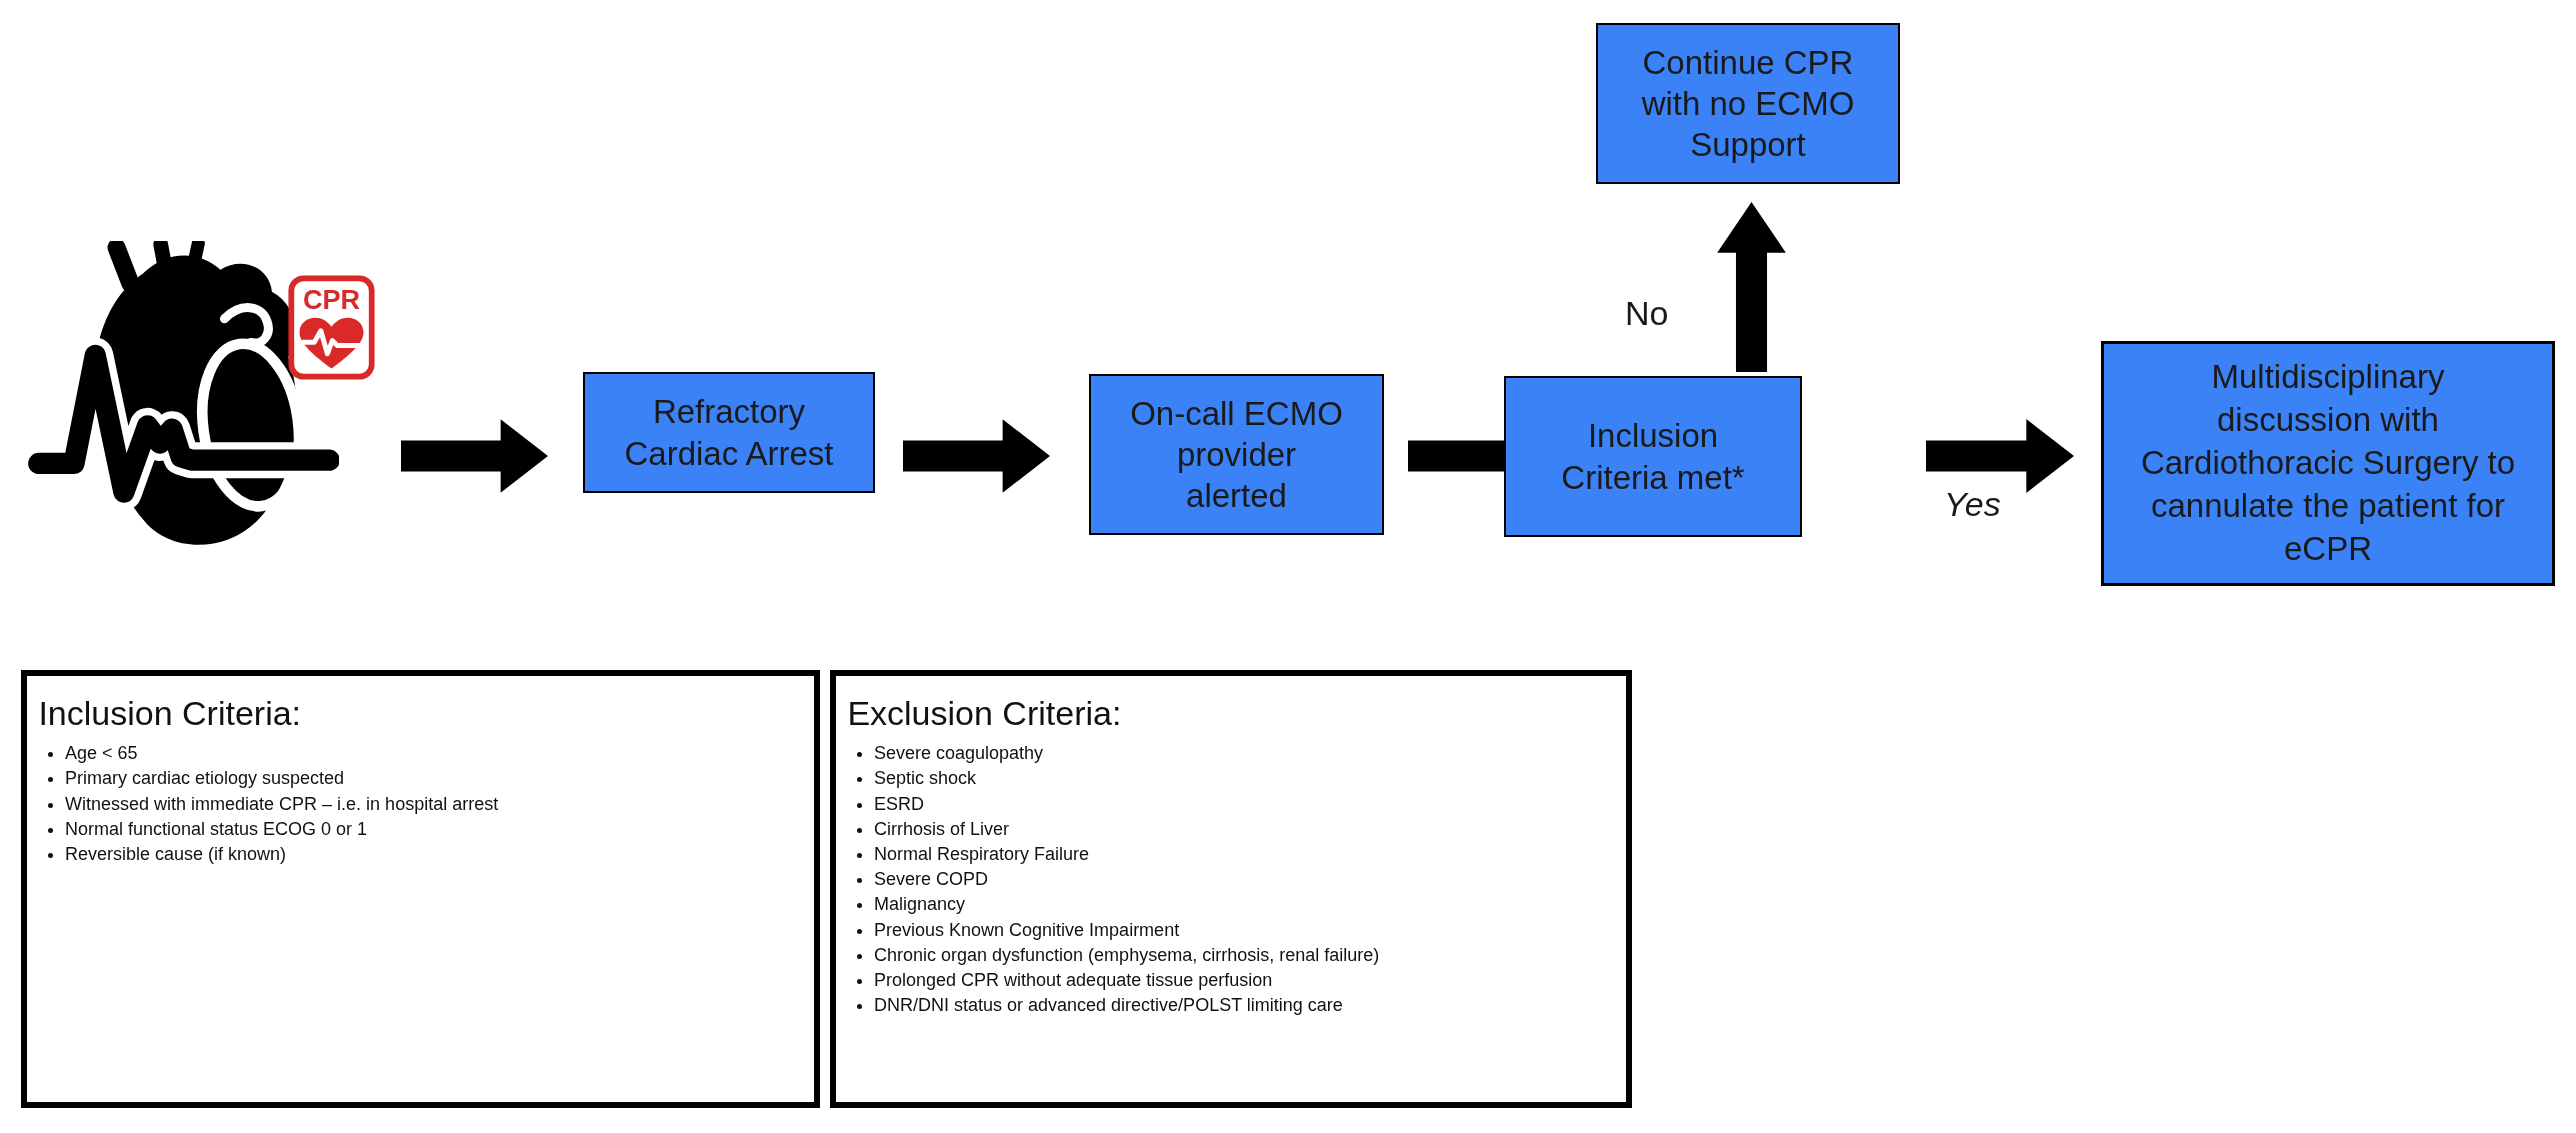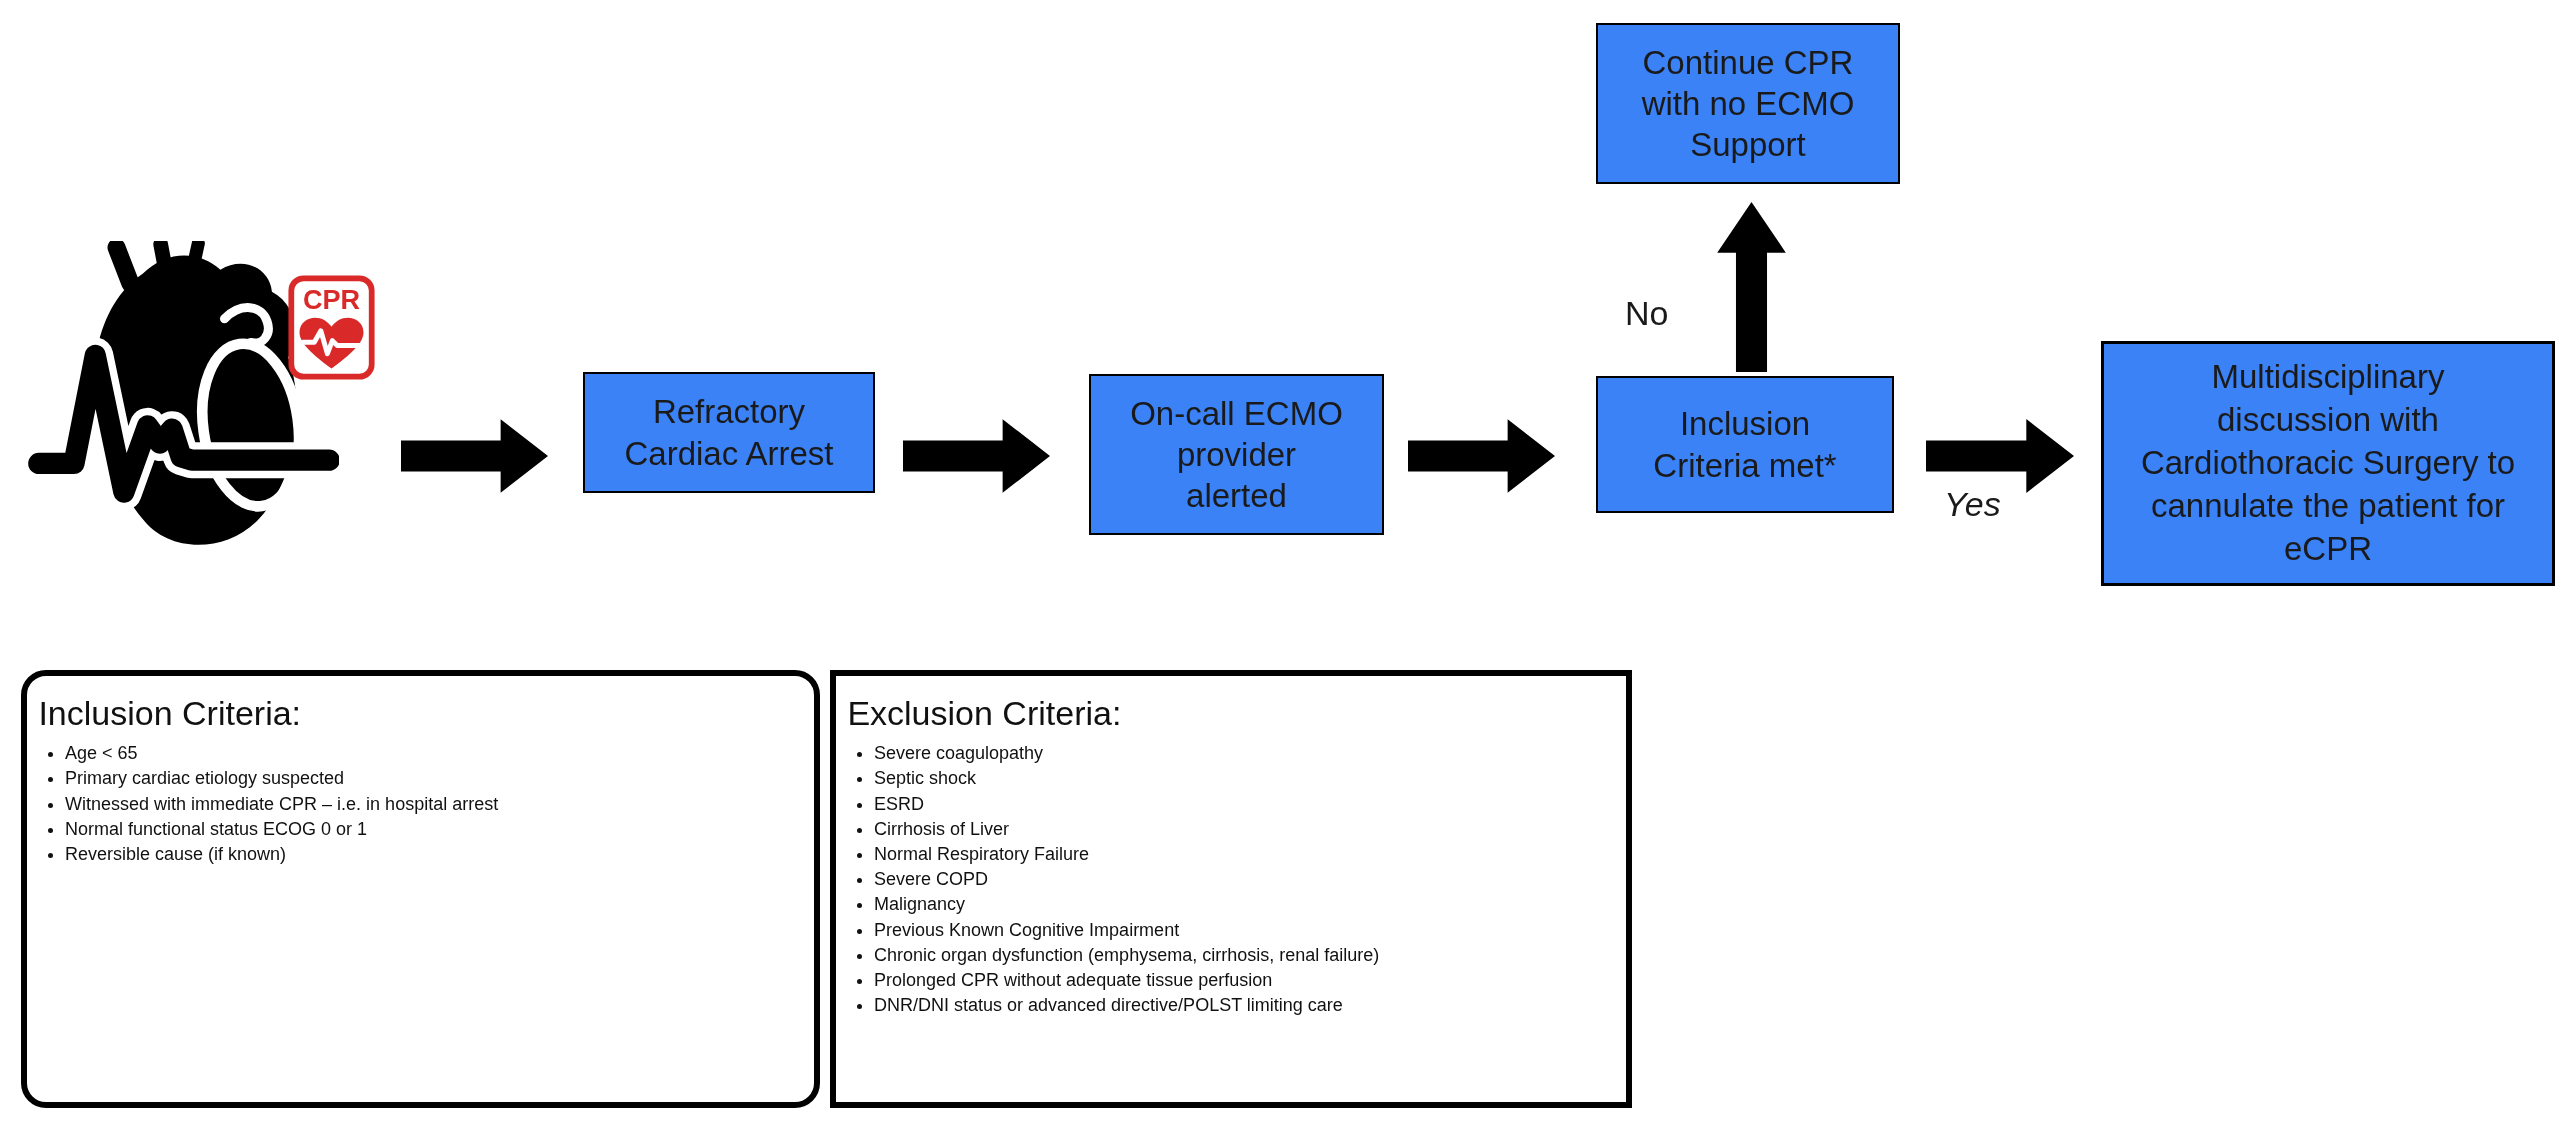--- a/index.html
+++ b/index.html
@@ -91,40 +91,40 @@
     <span class="node-label">Refractory
 Cardiac Arrest</span>
   </div>
 
   <div class="node" style="left:1089px; top:374px; width:295px; height:161px;">
     <span class="node-label">On-call ECMO
 provider
 alerted</span>
   </div>
 
-  <div class="node" style="left:1596px; top:376px; width:298px; height:137px;">
+  <div class="node" style="left:1504px; top:376px; width:298px; height:161px;">
     <span class="node-label">Inclusion
 Criteria met*</span>
   </div>
 
   <div class="node" style="left:1596px; top:23px; width:304px; height:161px;">
     <span class="node-label">Continue CPR
 with no ECMO
 Support</span>
   </div>
 
   <div class="node wide" style="left:2101px; top:341px; width:454px; height:245px;">
     <span class="node-label">Multidisciplinary
 discussion with
 Cardiothoracic Surgery to
 cannulate the patient for
 eCPR</span>
   </div>
 
-  <div class="panel" style="left:21px; top:670px; width:799px; height:438px;border-radius:25px;">
+  <div class="panel" style="left:21px; top:670px; width:799px; height:438px;">
     <div class="panel-title">Inclusion Criteria:</div>
     <ul>
         <li>Age &lt; 65</li>
         <li>Primary cardiac etiology suspected</li>
         <li>Witnessed with immediate CPR – i.e. in hospital arrest</li>
         <li>Normal functional status ECOG 0 or 1</li>
         <li>Reversible cause (if known)</li>
       </ul>
   </div>
 

